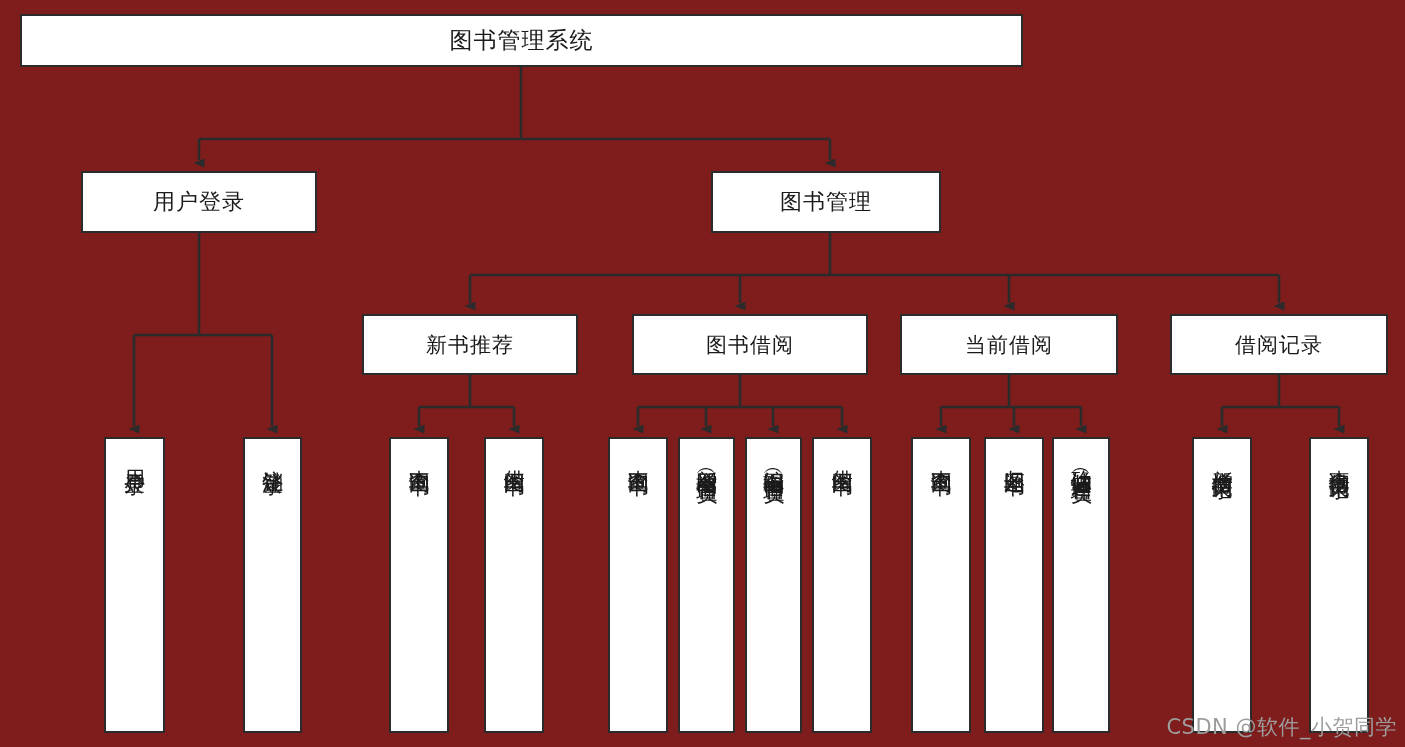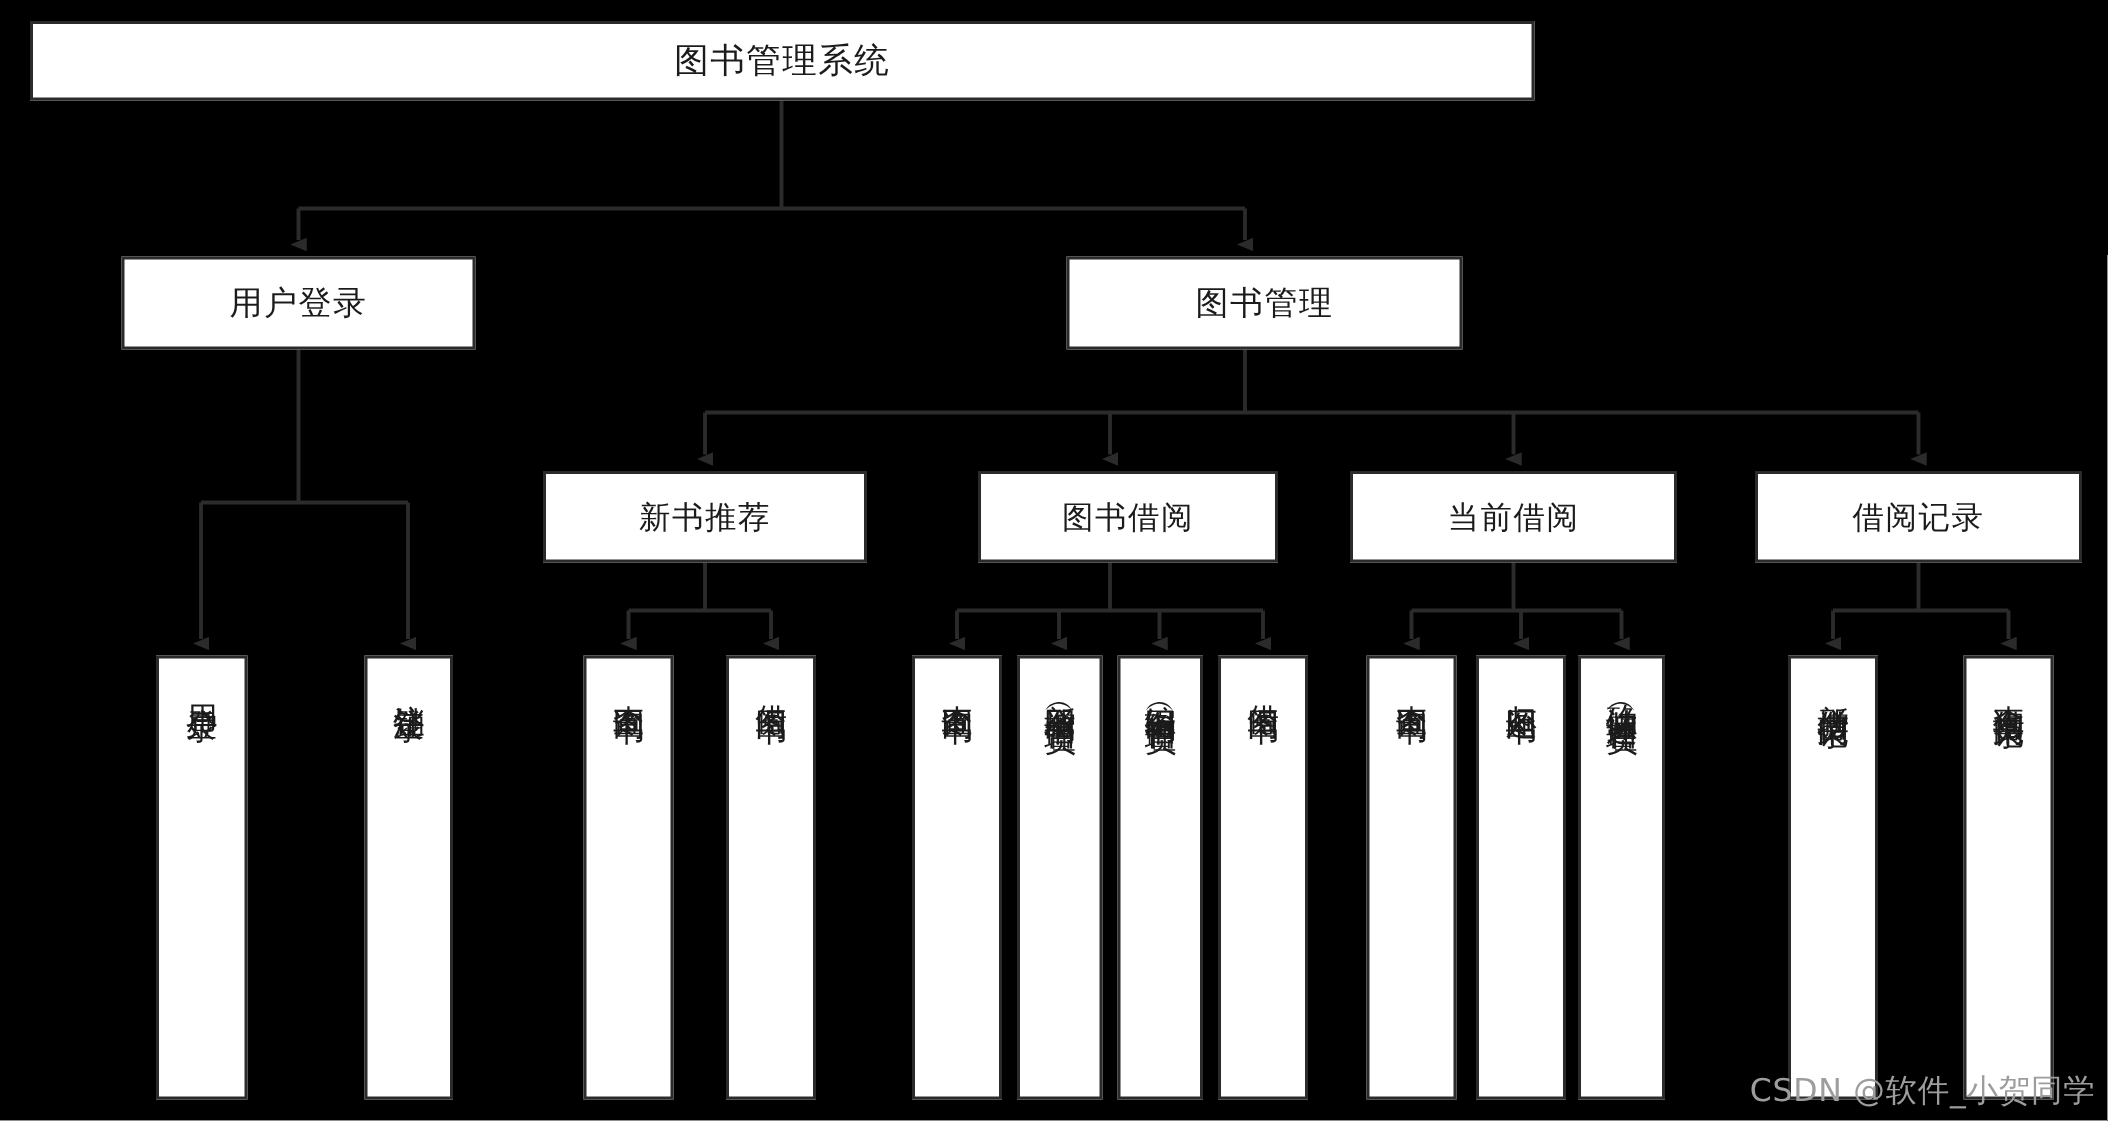--- a/index.html
+++ b/index.html
@@ -8,21 +8,21 @@
     padding: 0;
     background: #ffffff;
   }
   body {
     font-family: "DejaVu Sans", "Liberation Sans", sans-serif;
   }
   #canvas {
     position: relative;
     width: 1405px;
     height: 747px;
-    background: #000000;
+    background: #7f1d1d;
     overflow: hidden;
   }
   #edges {
     position: absolute;
     left: 0;
     top: 0;
     width: 1405px;
     height: 747px;
     pointer-events: none;
   }
@@ -128,28 +128,28 @@
     </g>
   </svg>
 
   <div class="node node-root" style="left: 20px; top: 14px; width: 1003px; height: 53px;">
     <span>图书管理系统</span>
   </div>
 
   <div class="node node-l1" style="left: 81px; top: 171px; width: 236px; height: 62px;">
     <span>用户登录</span>
   </div>
-  <div class="node node-l1" style="left: 711px; top: 171px; width: 264px; height: 62px;">
+  <div class="node node-l1" style="left: 711px; top: 171px; width: 230px; height: 62px;">
     <span>图书管理</span>
   </div>
 
   <div class="node node-l2" style="left: 362px; top: 314px; width: 216px; height: 61px;">
     <span>新书推荐</span>
   </div>
-  <div class="node node-l2" style="left: 652px; top: 314px; width: 200px; height: 61px;">
+  <div class="node node-l2" style="left: 632px; top: 314px; width: 236px; height: 61px;">
     <span>图书借阅</span>
   </div>
   <div class="node node-l2" style="left: 900px; top: 314px; width: 218px; height: 61px;">
     <span>当前借阅</span>
   </div>
   <div class="node node-l2" style="left: 1170px; top: 314px; width: 218px; height: 61px;">
     <span>借阅记录</span>
   </div>
 
   <div class="node node-leaf" style="left: 104px; top: 437px; width: 61px; height: 296px;">

